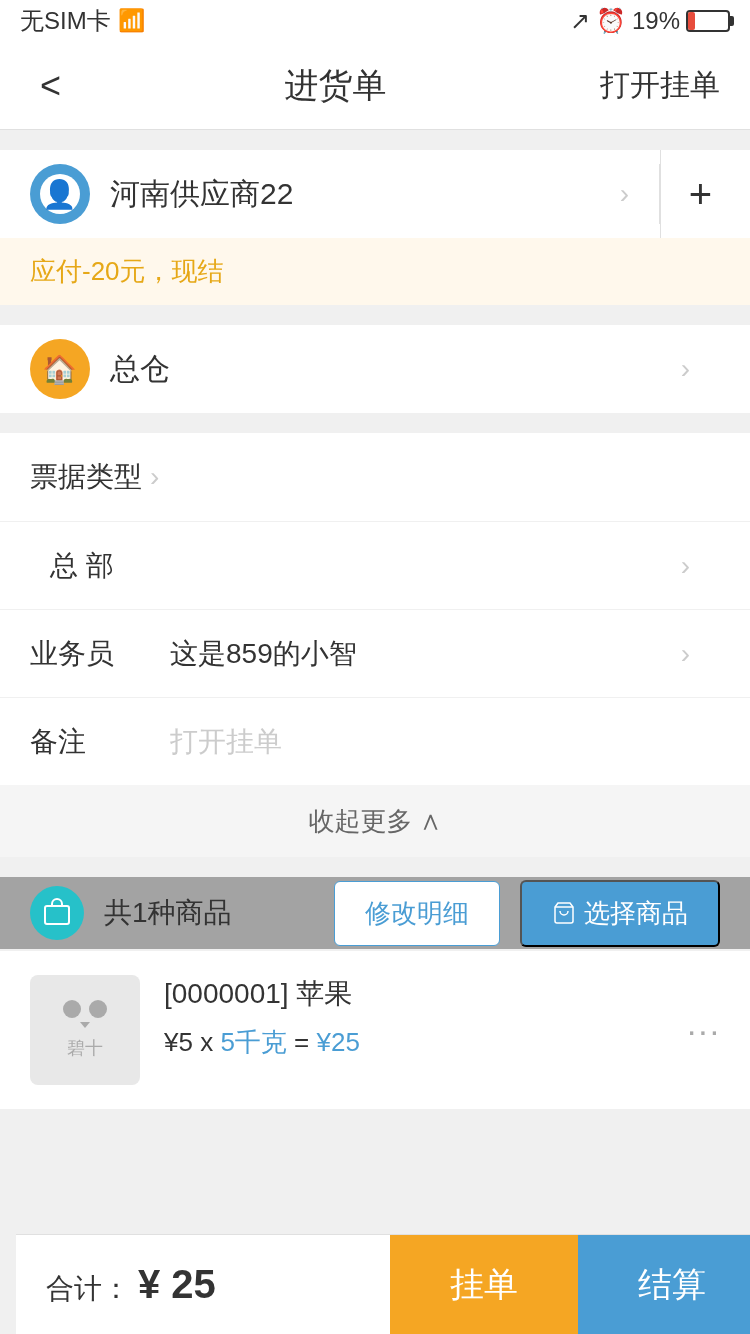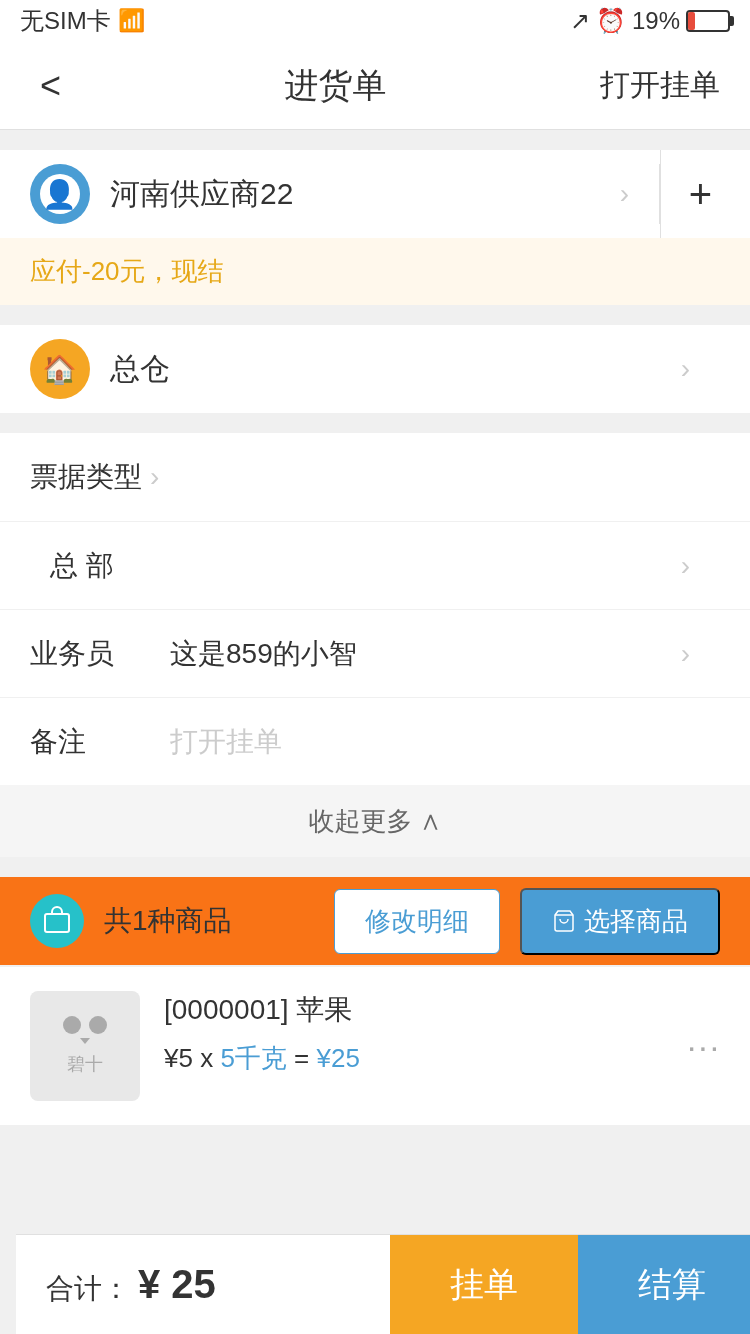--- a/index.html
+++ b/index.html
@@ -201,25 +201,25 @@
       display: flex;
       align-items: center;
       justify-content: center;
       font-size: 26px;
       color: #666;
       cursor: pointer;
     }
 
     
     .product-header {
-      background: #f97316;
+      background: #a3a3a3;
       display: flex;
       align-items: center;
       padding: 0 30px;
-      height: 88px;
+      height: 72px;
       gap: 20px;
     }
     .product-header-icon {
       width: 54px; height: 54px;
       border-radius: 50%;
       background: #26c1c9;
       display: flex; align-items: center; justify-content: center;
       flex-shrink: 0;
     }
     .product-count {

